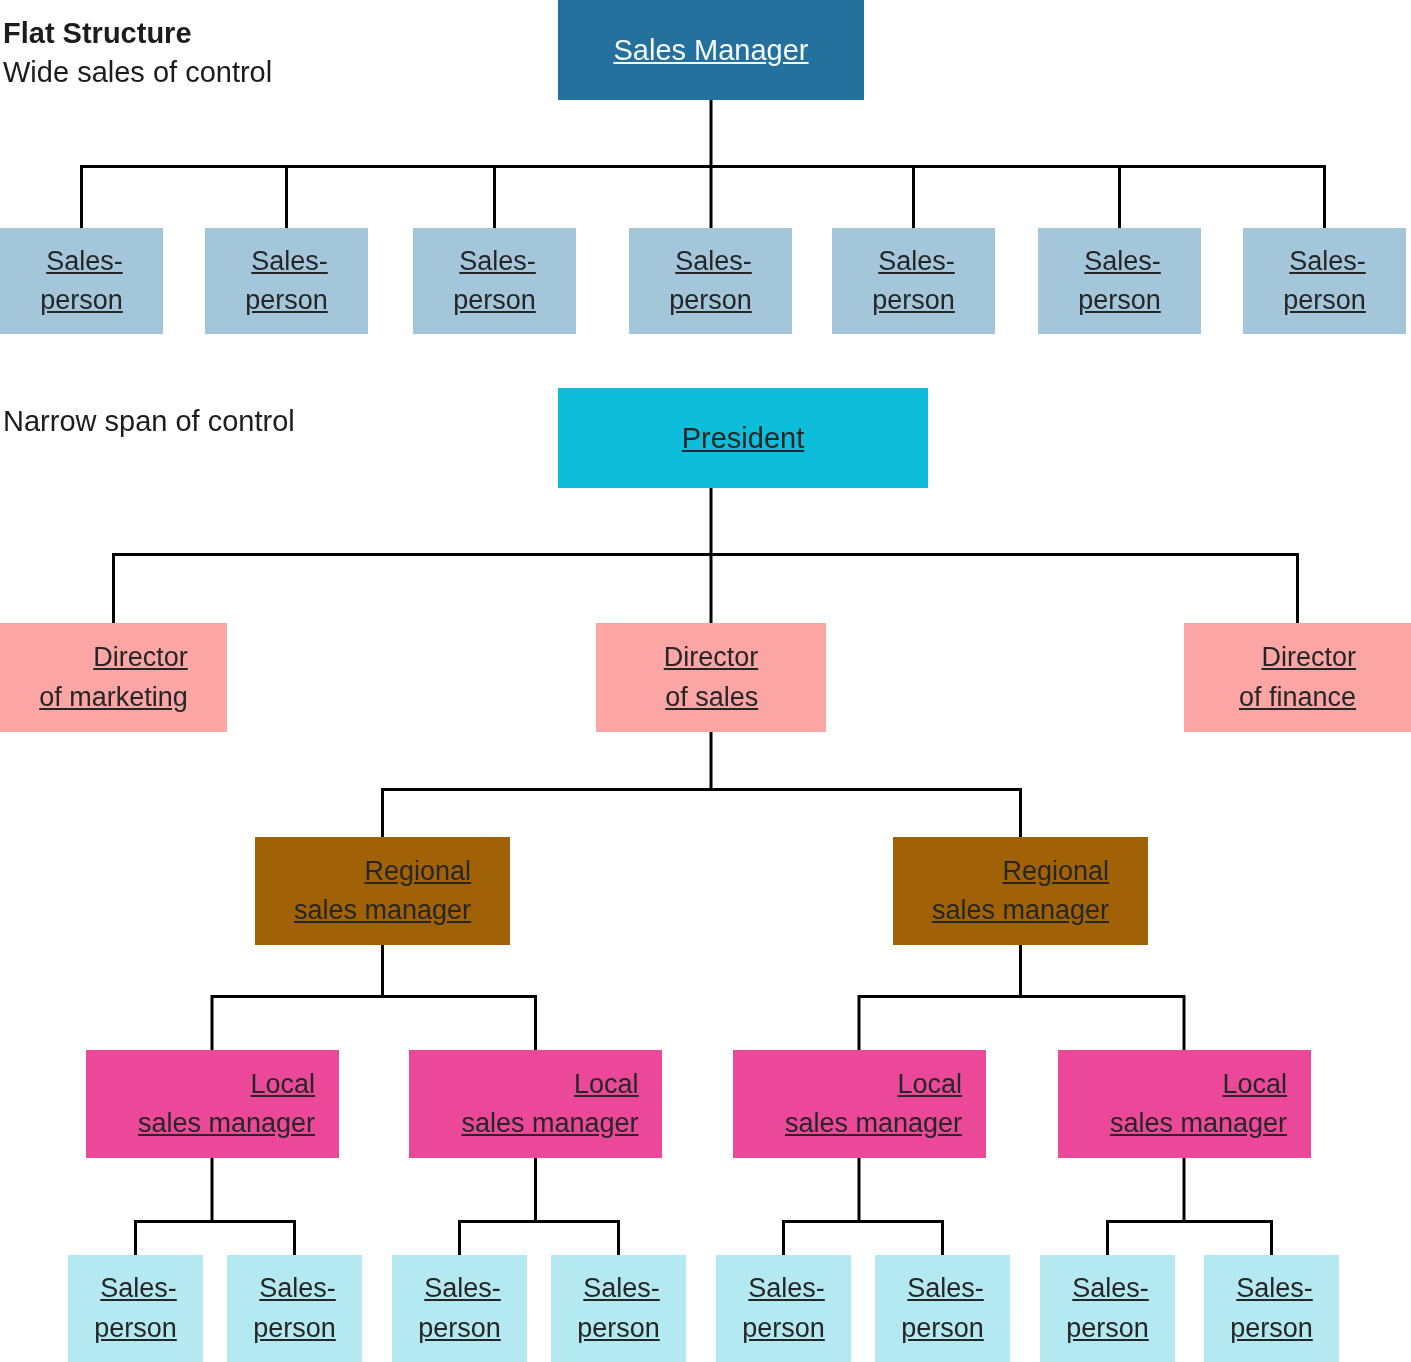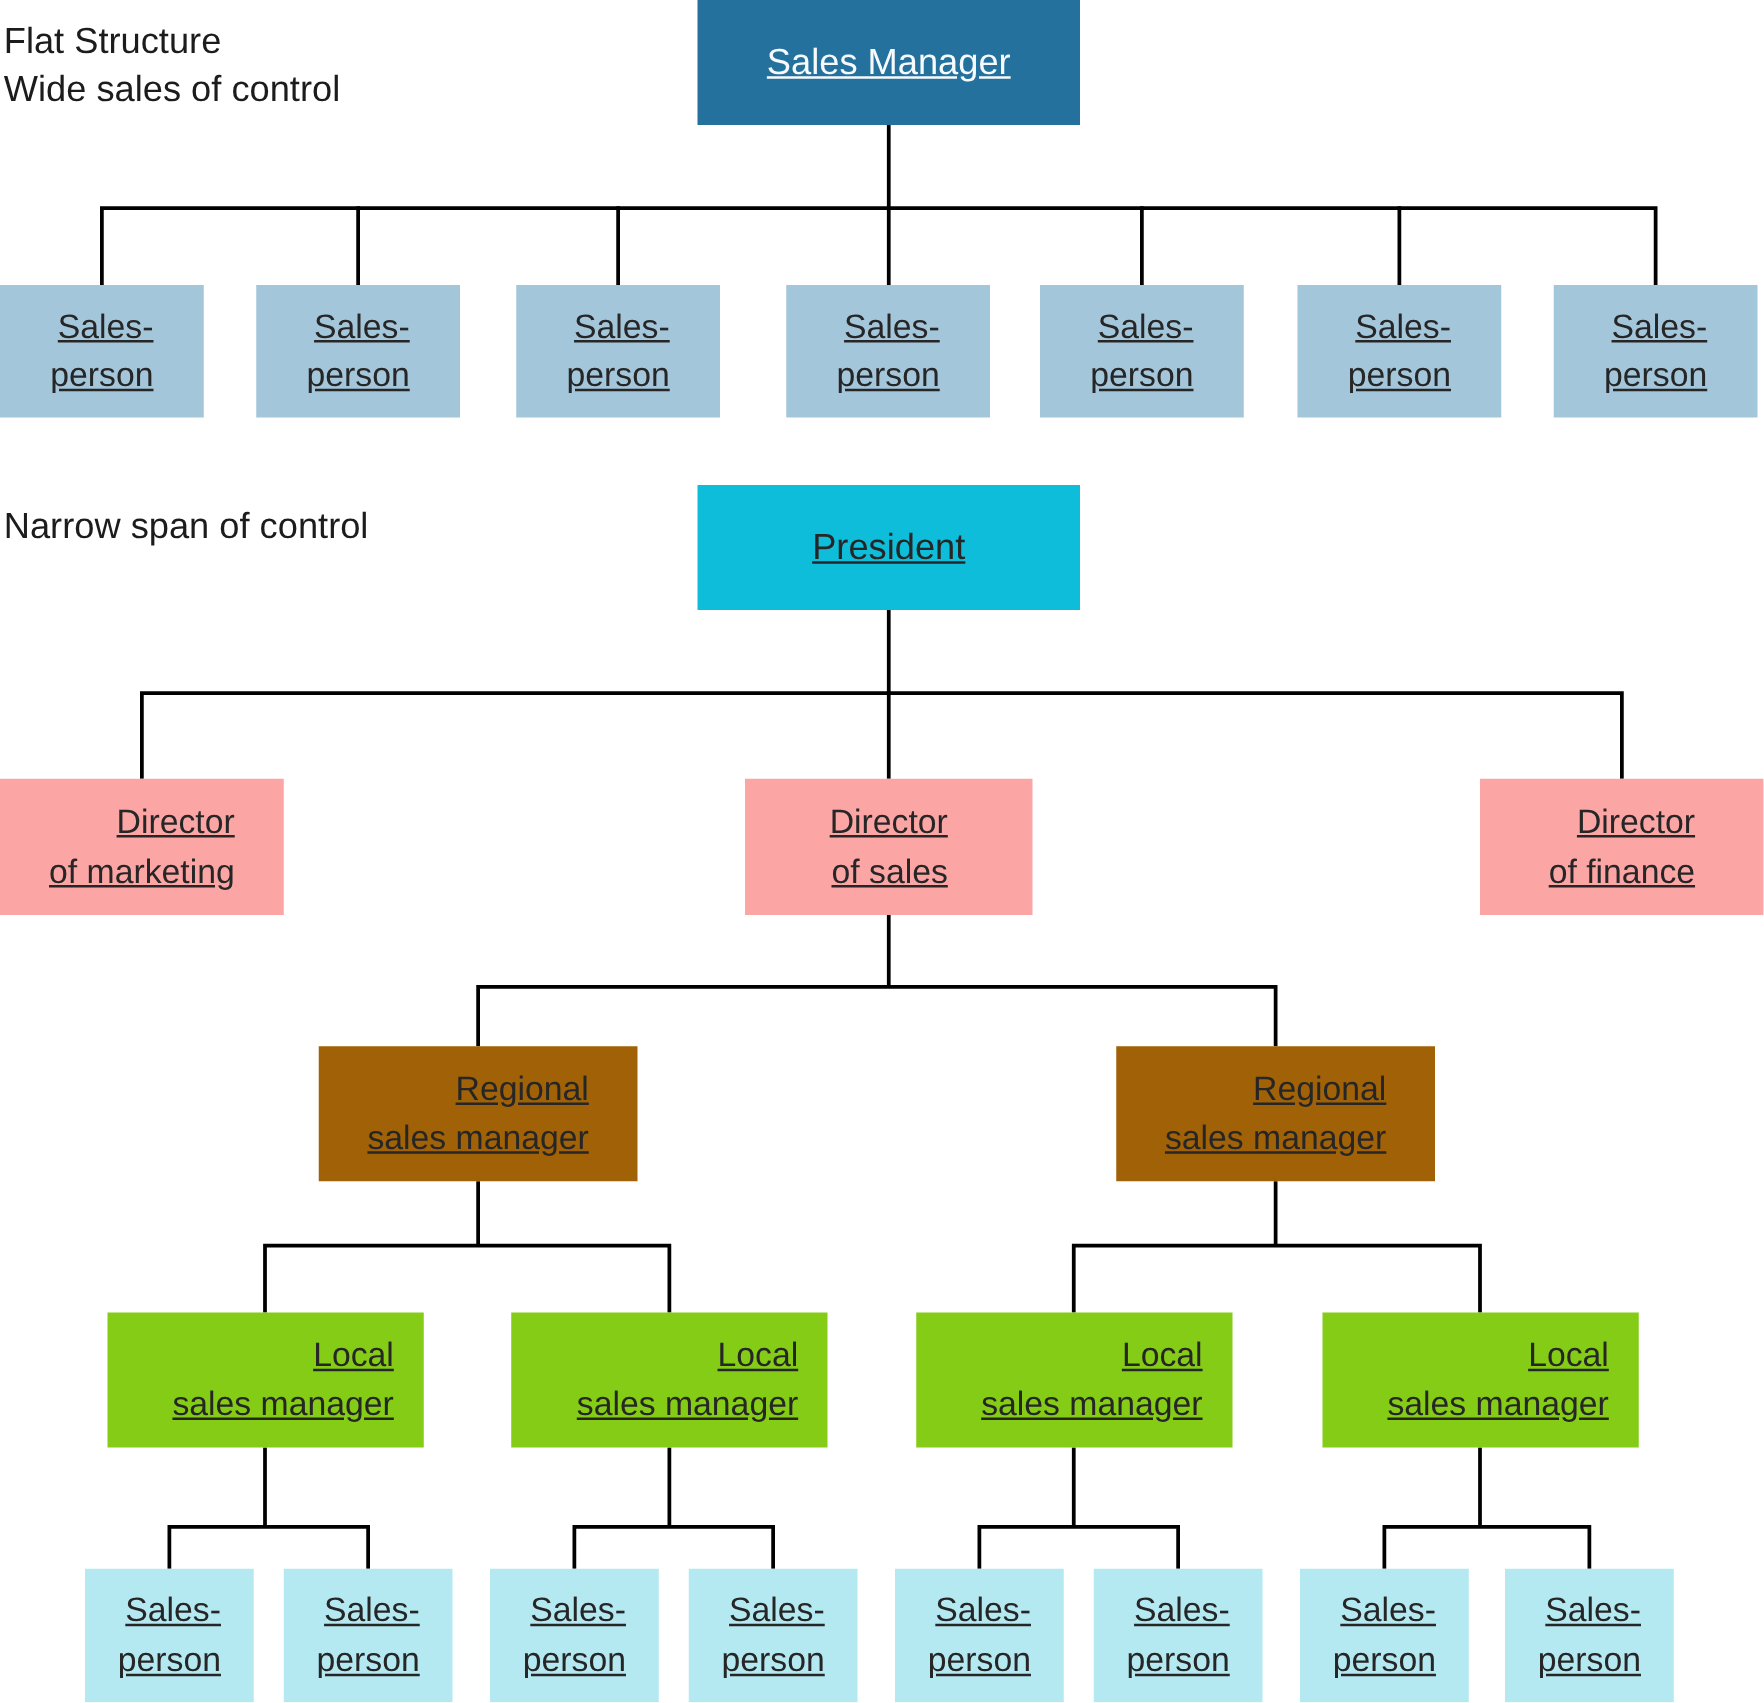--- a/index.html
+++ b/index.html
@@ -26,24 +26,24 @@
     line-height:1.45;
     color:#262626;
     box-sizing:border-box;
     text-decoration:underline;
   }
   .root-flat   { background:#25719E; color:#F6FAFC; font-size:29px; }
   .child-flat  { background:#A4C6DB; }
   .president   { background:#0EBDD9; font-size:29px; }
   .director    { background:#fca5a5; }
   .regional    { background:#a16207; }
-  .local       { background:#84cc16;padding-left:29px; }
+  .local       { background:#ec4899;padding-left:29px; }
   .sp          { background:#B4E9F2; }
   .section-label { position:absolute; color:#1C1C1C; }
-  .section-title { font-weight:normal; font-size:29px; line-height:1.35; }
+  .section-title { font-weight:bold; font-size:29px; line-height:1.35; }
   .section-subtitle { font-weight:normal; font-size:29px; line-height:1.35; }
 </style>
 </head>
 <body>
 
 <div class="canvas">
 
   <svg class="connectors" viewBox="0 0 1411 1362" xmlns="http://www.w3.org/2000/svg">
     <g stroke="#000000" stroke-width="3" fill="none">
       <path d="M711,100 V229"></path>
@@ -93,21 +93,21 @@
 person</div>
   <div class="node child-flat" style="left:1038px; top:228px; width:163px; height:106px;">Sales-
 person</div>
   <div class="node child-flat" style="left:1243px; top:228px; width:163px; height:106px;">Sales-
 person</div>
 
   <div class="section-label" style="left:3px; top:402px;">
     <div class="section-subtitle">Narrow span of control</div>
   </div>
 
-  <div class="node president" style="left:558px; top:388px; width:306px; height:100px;">President</div>
+  <div class="node president" style="left:558px; top:388px; width:370px; height:100px;">President</div>
 
   <div class="node director" style="left:0px;    top:623px; width:227px; height:109px;">Director
 of marketing</div>
   <div class="node director" style="left:596px;  top:623px; width:230px; height:109px;">Director
 of sales</div>
   <div class="node director" style="left:1184px; top:623px; width:227px; height:109px;">Director
 of finance</div>
 
   <div class="node regional" style="left:255px; top:837px; width:255px; height:108px;">Regional
 sales manager</div>

